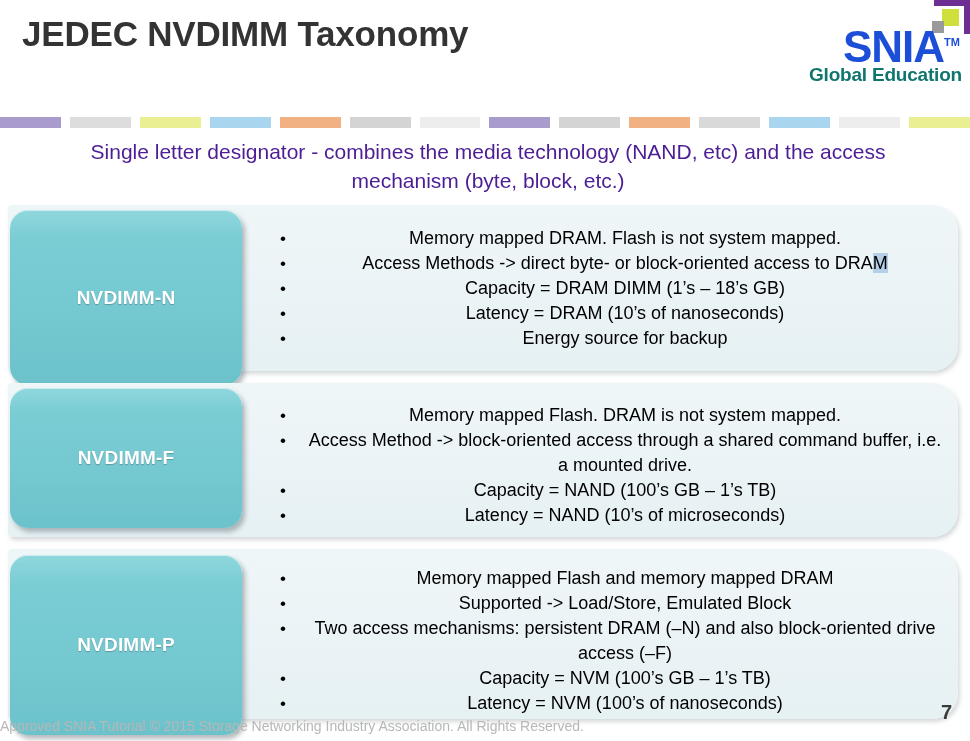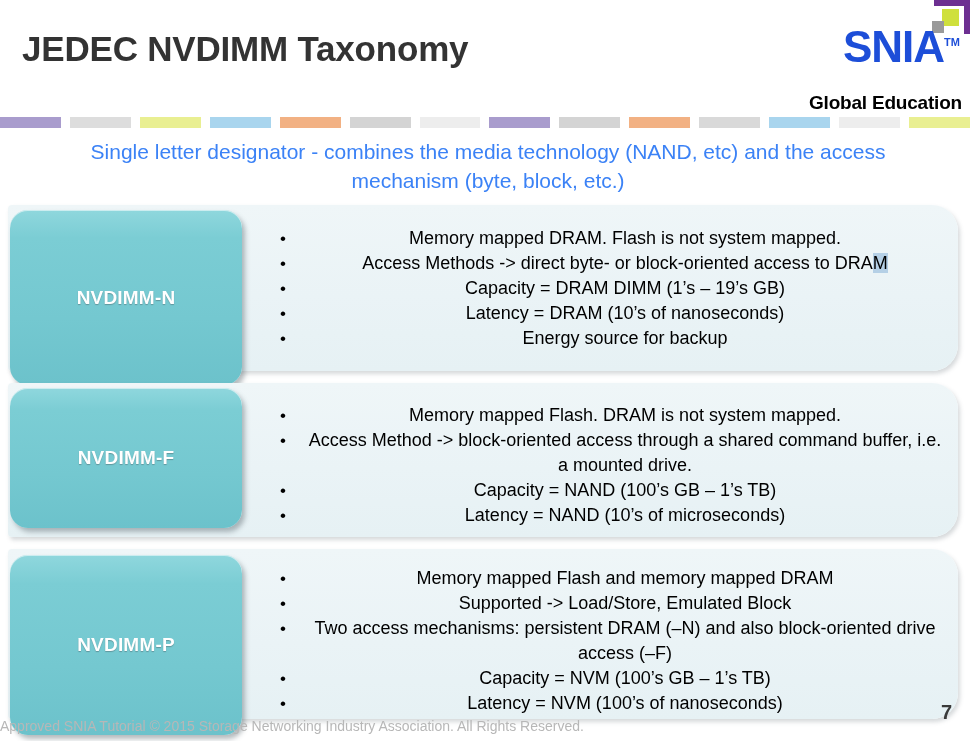--- a/index.html
+++ b/index.html
@@ -18,21 +18,21 @@
   
   .slide-header {
     position: absolute;
     left: 0; top: 0;
     width: 970px;
     height: 114px;
   }
   .slide-title {
     position: absolute;
     left: 22px;
-    top: 29px;
+    top: 14px;
     font-size: 35px;
     font-weight: bold;
     color: #333333;
     letter-spacing: -0.2px;
     white-space: nowrap;
   }
 
   
   .snia-logo {
     position: absolute;
@@ -86,24 +86,24 @@
   }
   .snia-tm {
     font-size: 11px;
     vertical-align: super;
     font-weight: bold;
     letter-spacing: 0;
   }
   .snia-tag {
     position: absolute;
     right: 8px;
-    top: 92px;
+    top: 64px;
     font-size: 19px;
     font-weight: bold;
-    color: #000000;
+    color: #0f766e;
     letter-spacing: -0.2px;
     white-space: nowrap;
   }
 
   
   .color-bar {
     position: absolute;
     left: 0;
     top: 117px;
     width: 970px;
@@ -117,21 +117,21 @@
   }
 
   
   .subtitle {
     position: absolute;
     left: 48px;
     top: 137px;
     width: 880px;
     text-align: center;
     font-size: 21px;
-    color: #3b82f6;
+    color: #4c1d95;
     line-height: 29px;
   }
 
   
   .row {
     position: absolute;
     left: 8px;
     width: 950px;
   }
   .row-panel {
@@ -245,21 +245,21 @@
 
 <div id="rows-container">
     <div class="row" style="top: 205px; height: 166px;">
       <div class="row-panel"></div>
       <div class="row-label" style="top: 5px; height: 175px;">
         <span>NVDIMM-N</span>
       </div>
       <div class="bullets" style="top: 21px;">
         <div class="bullet">Memory mapped DRAM. Flash is not system mapped.</div>
         <div class="bullet"><span>Access Methods -&gt; direct byte- or block-oriented access to DRA</span><span class="sel">M</span></div>
-        <div class="bullet">Capacity = DRAM DIMM (1’s – 19’s GB)</div>
+        <div class="bullet">Capacity = DRAM DIMM (1’s – 18’s GB)</div>
         <div class="bullet">Latency = DRAM (10’s of nanoseconds)</div>
         <div class="bullet">Energy source for backup</div>
       </div>
     </div>
     <div class="row" style="top: 383px; height: 154px;">
       <div class="row-panel"></div>
       <div class="row-label" style="top: 5px; height: 140px;">
         <span>NVDIMM-F</span>
       </div>
       <div class="bullets" style="top: 20px;">

